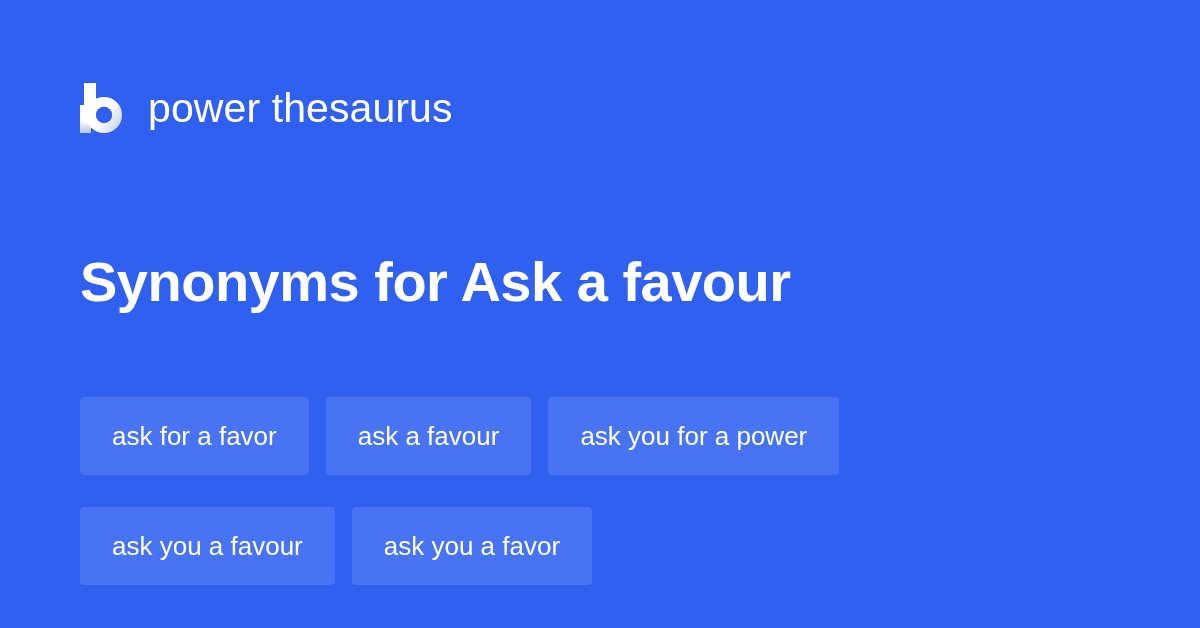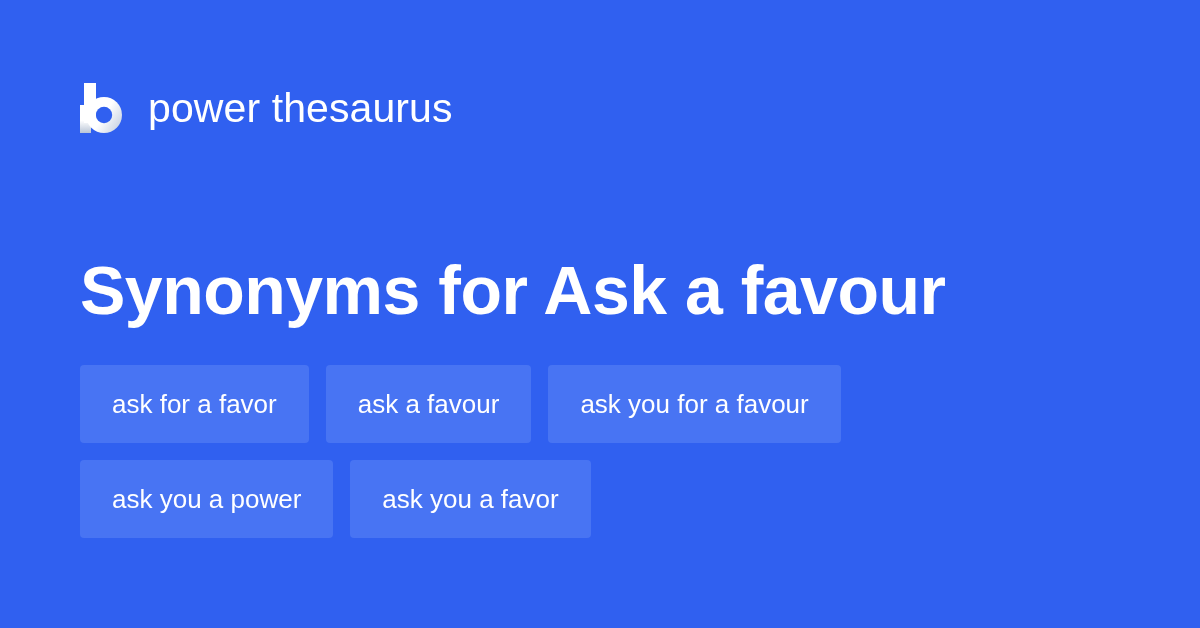--- a/index.html
+++ b/index.html
@@ -50,40 +50,41 @@
     white-space: nowrap;
   }
 
   
   .headline {
     position: absolute;
     left: 80px;
     top: 196px;
     width: 1080px;
     color: #ffffff;
-    font-size: 68px;
+    font-size: 56px;
     font-weight: 700;
     line-height: 96px;
     letter-spacing: -0.5px;
     white-space: nowrap;
   }
 
   
   .tag-rows {
     position: absolute;
     left: 80px;
     top: 365px;
     width: 1040px;
   }
 
   .tag-row {
     display: flex;
     flex-wrap: nowrap;
     align-items: flex-start;
     margin-bottom: 17px;
+    margin-top: 32px;
   }
 
   .tag {
     background: #4874f3;
     color: #ffffff;
     border-radius: 4px;
     height: 78px;
     box-sizing: border-box;
     display: flex;
     align-items: center;
@@ -130,23 +131,23 @@
     <div class="brand-name">power thesaurus</div>
   </div>
 
   <h1 class="headline">Synonyms for Ask a favour</h1>
 
   <div class="tag-rows">
 
     <div class="tag-row">
       <div class="tag">ask for a favor</div>
       <div class="tag">ask a favour</div>
-      <div class="tag">ask you for a favour</div>
+      <div class="tag">ask you for a power</div>
     </div>
 
     <div class="tag-row">
-      <div class="tag">ask you a power</div>
+      <div class="tag">ask you a favour</div>
       <div class="tag">ask you a favor</div>
     </div>
 
   </div>
 
 </div>
 
 </body></html>

